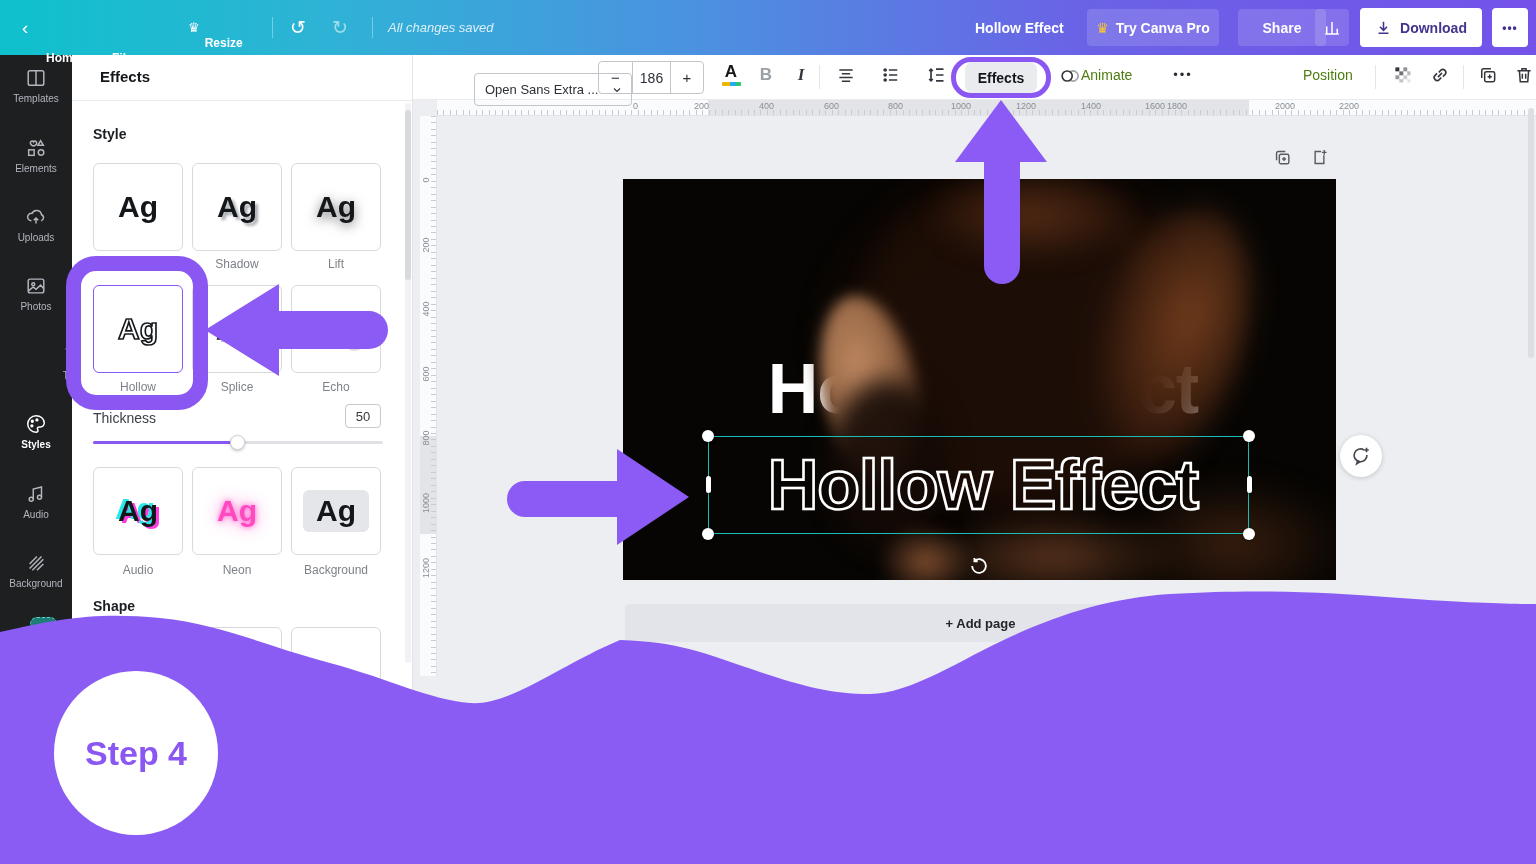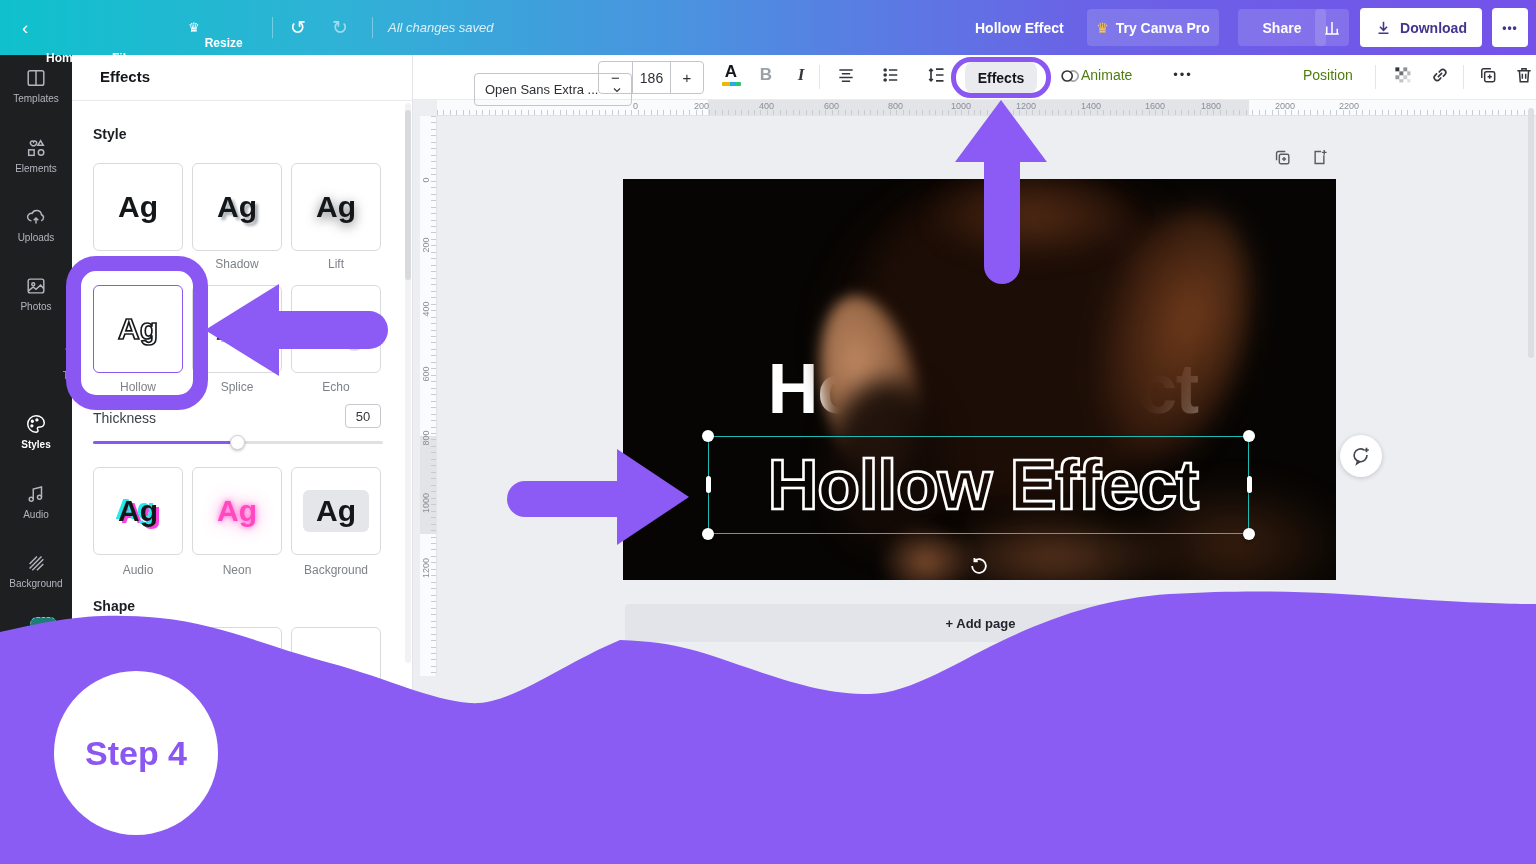--- a/index.html
+++ b/index.html
@@ -372,21 +372,21 @@
       <div class="hrule-ticks"></div>
       <span class="hlabel" style="left:196px;">0</span>
       <span class="hlabel" style="left:257px;">200</span>
       <span class="hlabel" style="left:322px;">400</span>
       <span class="hlabel" style="left:387px;">600</span>
       <span class="hlabel" style="left:451px;">800</span>
       <span class="hlabel" style="left:514px;">1000</span>
       <span class="hlabel" style="left:579px;">1200</span>
       <span class="hlabel" style="left:644px;">1400</span>
       <span class="hlabel" style="left:708px;">1600</span>
-      <span class="hlabel" style="left:764px;">1800</span>
+      <span class="hlabel" style="left:730px;">1800</span>
       <span class="hlabel" style="left:838px;">2000</span>
       <span class="hlabel" style="left:902px;">2200</span>
     </div>
     <div class="vrule">
       <div class="vrule-hl"></div>
       <div class="vrule-ticks"></div>
       <span class="vlabel" style="top:59px;">0</span>
       <span class="vlabel" style="top:124px;">200</span>
       <span class="vlabel" style="top:188px;">400</span>
       <span class="vlabel" style="top:253px;">600</span>

